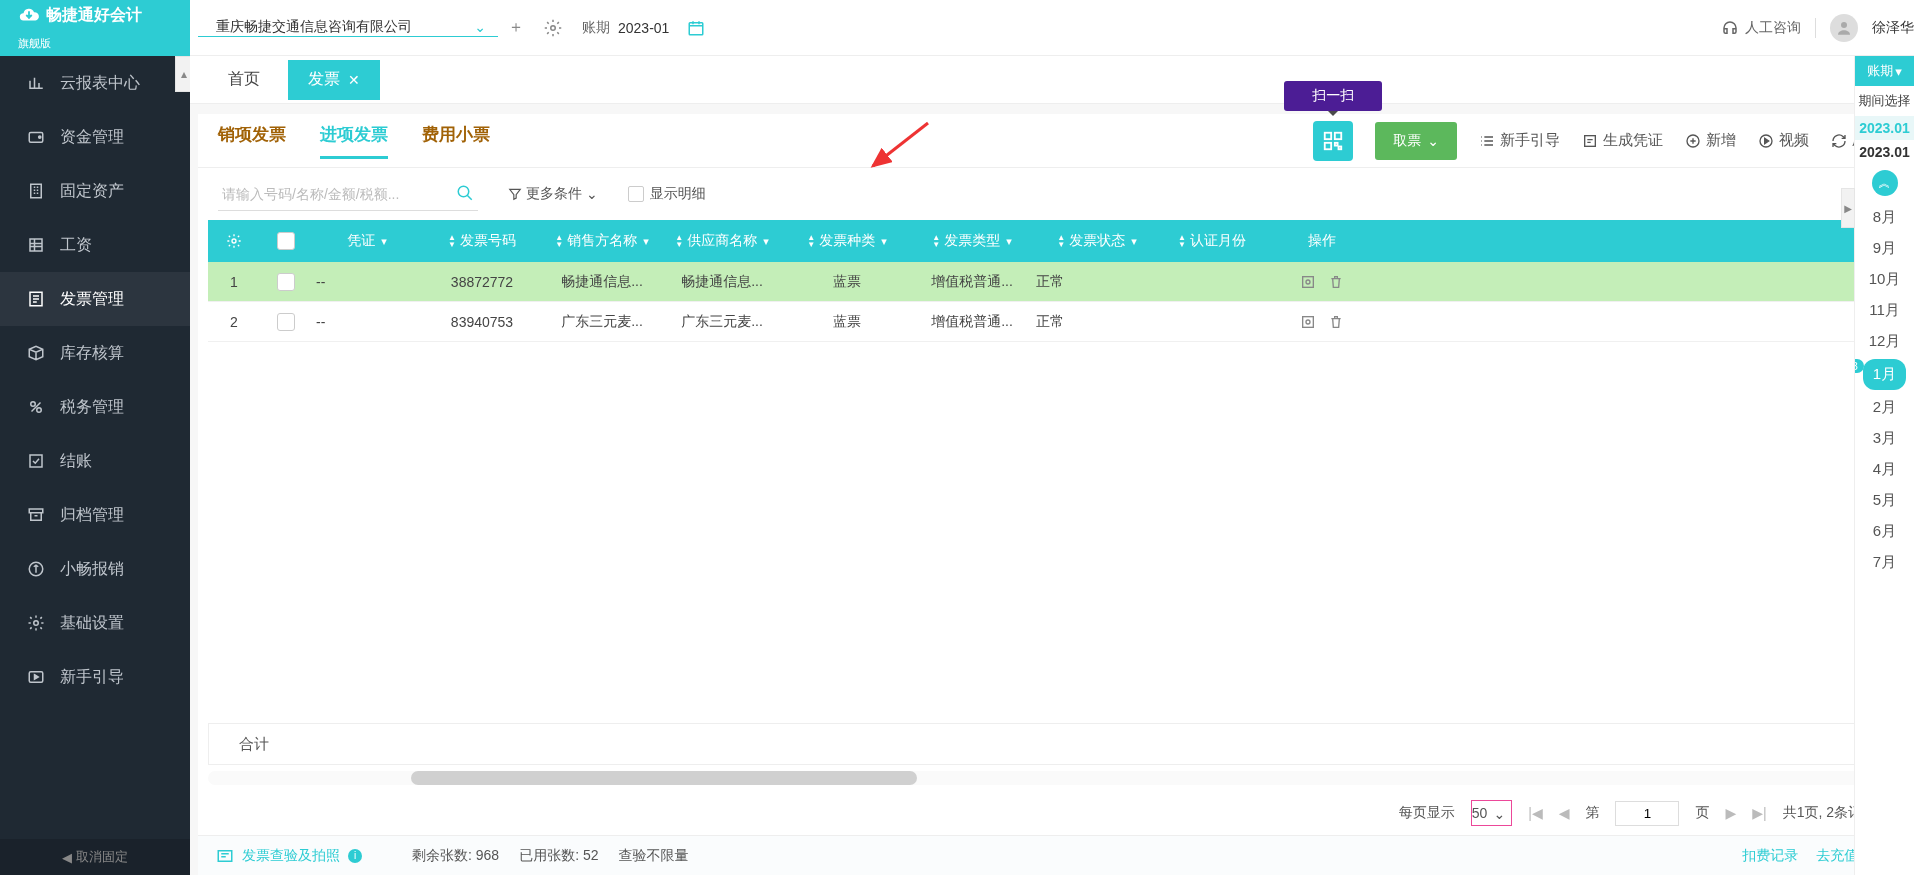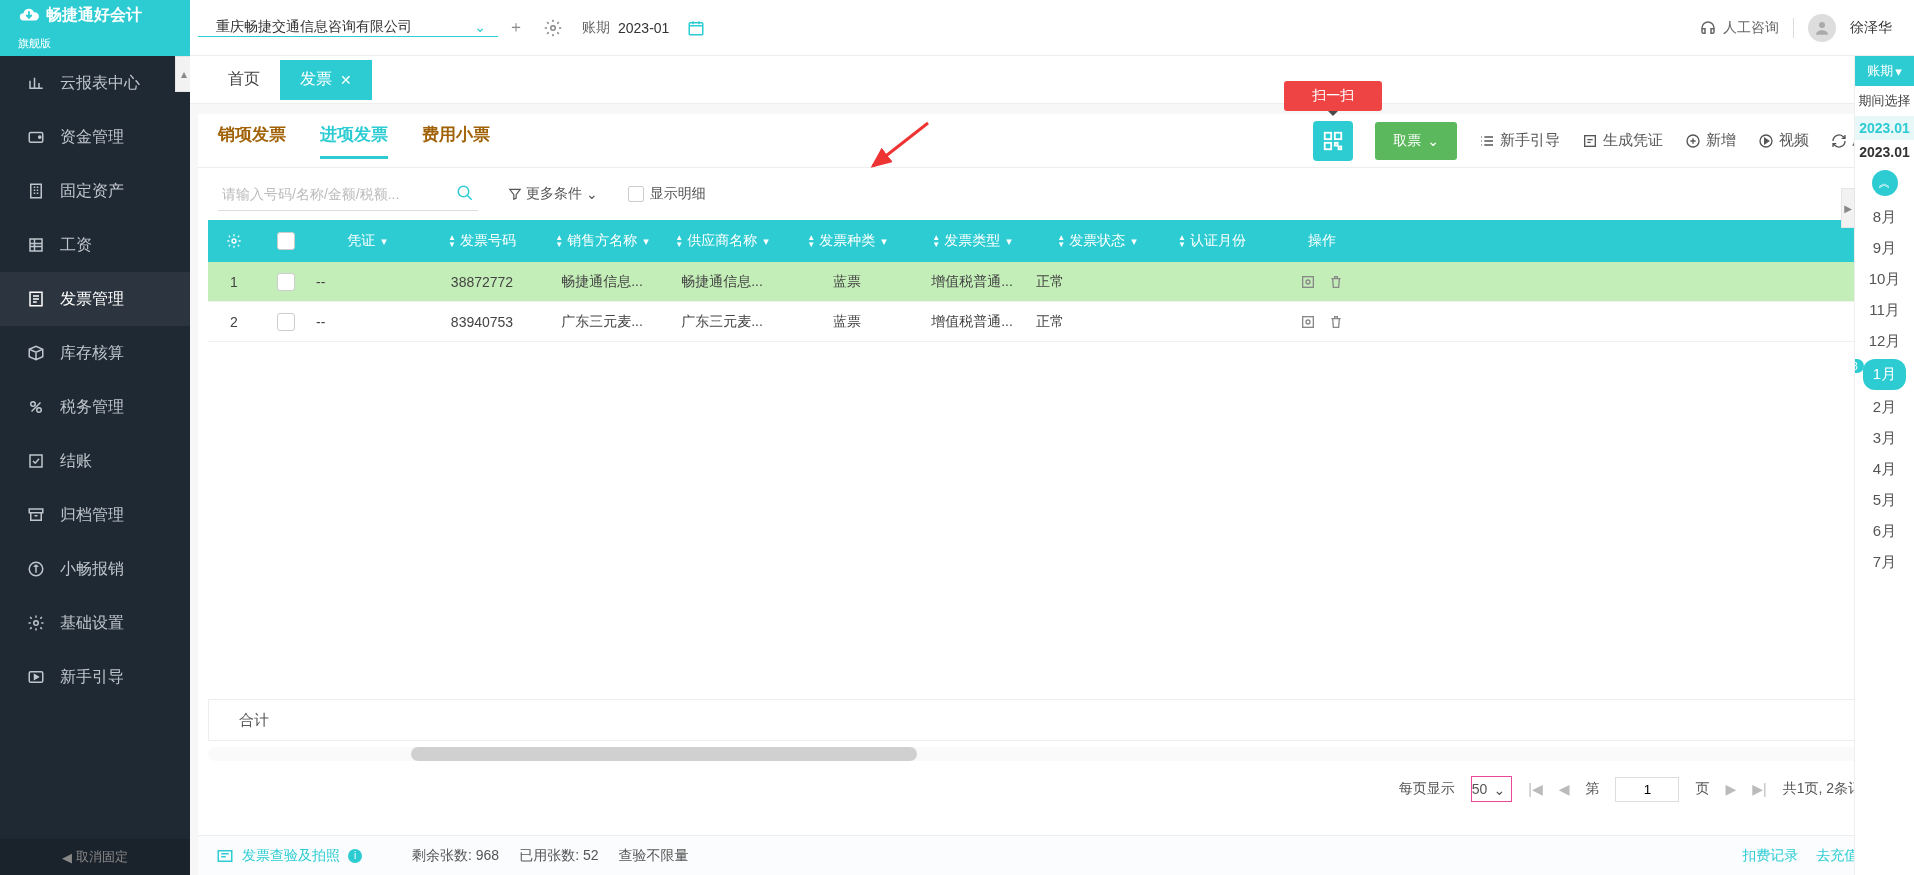--- a/index.html
+++ b/index.html
@@ -7,51 +7,51 @@
     
     
     .top-header { height: 56px; background: #fff; display: flex; align-items: center; border-bottom: 1px solid #eee; }
     .logo-box { width: 190px; height: 56px; background: #2DCCD3; color: #fff; display: flex; flex-direction: column; justify-content: center; padding-left: 18px; }
     .logo-main { display: flex; align-items: center; gap: 6px; font-size: 16px; font-weight: bold; }
     .logo-sub { font-size: 11px; margin-top: 10px; }
     .company-select { display: flex; align-items: center; padding: 0 12px 0 18px; color: #333; border-bottom: 1px solid #2DCCD3; margin-left: 8px; width: 300px; justify-content: space-between; }
     .header-icon { padding: 0 10px; color: #888; cursor: pointer; font-size: 16px; }
     .period-label { color: #666; margin-left: 10px; }
     .period-val { color: #333; margin: 0 8px; font-weight: 500; }
-    .header-right { margin-left: auto; display: flex; align-items: center; gap: 14px; padding-right: 22px; }
+    .header-right { margin-left: auto; display: flex; align-items: center; gap: 14px; }
     .support { display: flex; align-items: center; gap: 6px; color: #666; }
     .divider-v { width: 1px; height: 20px; background: #ddd; }
     .avatar { width: 28px; height: 28px; border-radius: 50%; background: #ddd; display: flex; align-items: center; justify-content: center; }
     
     
     .sidebar { position: absolute; left: 0; top: 56px; bottom: 0; width: 190px; background: #1F2933; color: #BFC5CC; overflow-y: auto; }
     .side-item { height: 54px; display: flex; align-items: center; gap: 14px; padding-left: 26px; cursor: pointer; font-size: 16px; }
     .side-item.active { color: #fff; background: rgba(255,255,255,0.06); }
     .side-footer { position: absolute; bottom: 0; width: 100%; height: 36px; display: flex; align-items: center; justify-content: center; gap: 4px; color: #888; background: #1a222b; font-size: 13px; }
     .side-icon { width: 20px; display: inline-flex; justify-content: center; font-size: 17px; }
 
     
     .collapse-handle { position: absolute; left: 175px; top: 56px; width: 18px; height: 36px; background: #f2f2f2; display:flex; align-items:center; justify-content:center; color:#888; font-size:12px; border:1px solid #e5e5e5;}
     
     
     .main { position: absolute; left: 190px; right: 0; top: 56px; bottom: 0; display: flex; flex-direction: column; background: #f7f7f7; }
-    .page-tabs { height: 48px; display: flex; align-items: center; padding-left: 18px; gap: 0; background: #fff; border-bottom: 1px solid #eee; }
+    .page-tabs { height: 48px; display: flex; align-items: center; padding-left: 18px; gap: 8px; background: #fff; border-bottom: 1px solid #eee; }
     .page-tab { height: 40px; padding: 0 20px; display: flex; align-items: center; gap: 8px; color: #444; font-size: 16px; }
     .page-tab.active { background: #2DCCD3; color: #fff; }
     .close-x { color: #fff; font-size: 14px; }
     .page-tabs-right { margin-left: auto; display:flex; gap: 12px; padding-right: 18px; align-items:center; color:#666; font-size: 20px;}
     
     .content { flex: 1; background: #fff; margin: 10px 8px 0 8px; display: flex; flex-direction: column; position: relative; }
     
     .invoice-tabs { height: 54px; display: flex; align-items: center; padding-left: 20px; gap: 34px; border-bottom: 1px solid #eee; }
     .inv-tab { font-size: 17px; font-weight: bold; color: #a16207; padding-bottom: 10px; border-bottom: 3px solid transparent; cursor: pointer; }
     .inv-tab.active { color: #2DCCD3; border-bottom-color: #2DCCD3; }
     .inv-toolbar { margin-left: auto; display: flex; align-items: center; gap: 22px; padding-right: 24px; }
     .qr-btn { width: 40px; height: 40px; background: #2DCCD3; border-radius: 4px; display: flex; align-items: center; justify-content: center; color: #fff; cursor: pointer; position: relative; }
-    .tooltip { position: absolute; top: -40px; left: 50%; transform: translateX(-50%); background: #ef4444; color: #fff; padding: 6px 28px; border-radius: 3px; font-size: 14px; white-space: nowrap; }
+    .tooltip { position: absolute; top: -40px; left: 50%; transform: translateX(-50%); background: #4c1d95; color: #fff; padding: 6px 28px; border-radius: 3px; font-size: 14px; white-space: nowrap; }
     .tooltip::after { content: ""; position: absolute; bottom: -5px; left: 50%; transform: translateX(-50%); border: 5px solid transparent; border-top-color: #4a4a4a; border-bottom: 0; }
     .green-btn { background: #5CB85C; color: #fff; height: 38px; padding: 0 18px; border-radius: 3px; display: flex; align-items: center; gap: 6px; cursor: pointer; }
     .tbar-item { display: flex; align-items: center; gap: 5px; color: #555; cursor: pointer; font-size: 15px; }
     
     .filter-row { height: 52px; display: flex; align-items: center; padding-left: 20px; gap: 30px; }
     .search-box { position: relative; width: 260px; }
     .search-input { border: none; border-bottom: 1px solid #ddd; width: 100%; padding: 8px 30px 8px 4px; font-size: 14px; outline: none; color: #333; }
     .search-input::placeholder { color: #bbb; }
     .search-icon { position: absolute; right: 4px; top: 6px; color: #2DCCD3; font-size: 18px; }
     .more-cond { display: flex; align-items: center; gap: 4px; color: #555; cursor: pointer; }
@@ -83,21 +83,21 @@
     .sum-row { height: 42px; border: 1px solid #eee; margin: 6px 10px 0 10px; display: flex; align-items: center; padding-left: 30px; color: #555; font-size: 15px; }
     
     .hscroll { height: 14px; margin: 6px 10px; background: #fafafa; border-radius: 7px; position: relative; overflow:hidden; }
     .hscroll-thumb { position: absolute; left: 12%; width: 30%; height: 100%; background: #d0d0d0; border-radius: 7px; }
     
     .pager { height: 44px; display: flex; align-items: center; justify-content: flex-end; gap: 16px; padding-right: 30px; color: #555;}
     .pg-sel { border: 1px solid #ec4899; padding: 4px 24px 4px 0; position: relative; }
     .pg-input { width: 64px; border: 1px solid #ddd; padding: 4px 8px; text-align: center; }
     .pg-nav { color: #bbb; cursor: pointer; font-size: 14px; }
     
-    .footer-bar { height: 40px; border-top: 1px solid #eee; display: flex; align-items: center; padding: 0 18px; gap: 20px; font-size: 14px; color: #555; background: #fafcfd; margin-top: 24px; }
+    .footer-bar { height: 40px; border-top: 1px solid #eee; display: flex; align-items: center; padding: 0 18px; gap: 20px; font-size: 14px; color: #555; background: #fafcfd; }
     .ft-left { display:flex; gap:8px; align-items:center; color:#2DCCD3;}
     .ft-link { color: #2DCCD3; cursor: pointer; }
     .footer-right { margin-left: auto; display: flex; gap: 18px; align-items: center; }
     
     
     .period-panel { position: absolute; right: 0; top: 56px; bottom: 0; width: 60px; background: #fff; border-left: 1px solid #eee; display: flex; flex-direction: column; }
     .period-panel-handle { position: absolute; left: -14px; top: 132px; width: 14px; height: 40px; background: #f2f2f2; border:1px solid #e5e5e5; display:flex; align-items:center; justify-content:center; font-size:10px; color:#888;}
     .pp-btn { background: #2DCCD3; color: #fff; height: 30px; display: flex; align-items: center; justify-content: center; font-size: 13px; gap:2px;}
     .pp-title { text-align: center; padding: 6px 0; font-size: 13px; color: #404040; }
     .pp-year { text-align: center; padding: 4px 0; font-weight: bold; font-size: 14px; }

